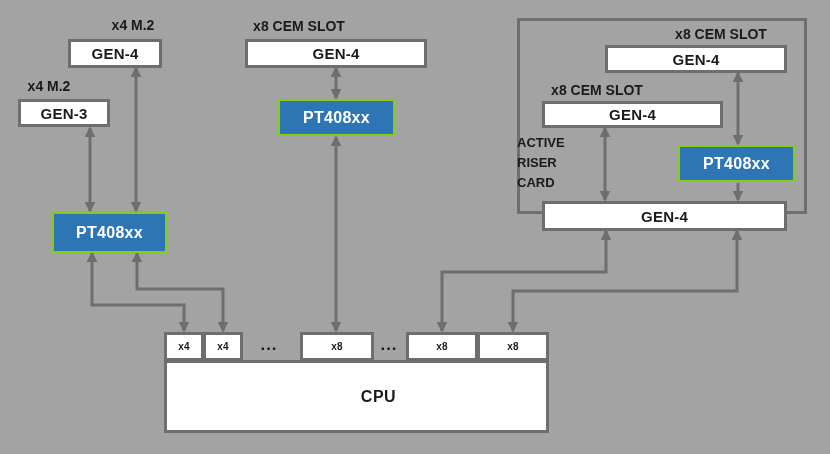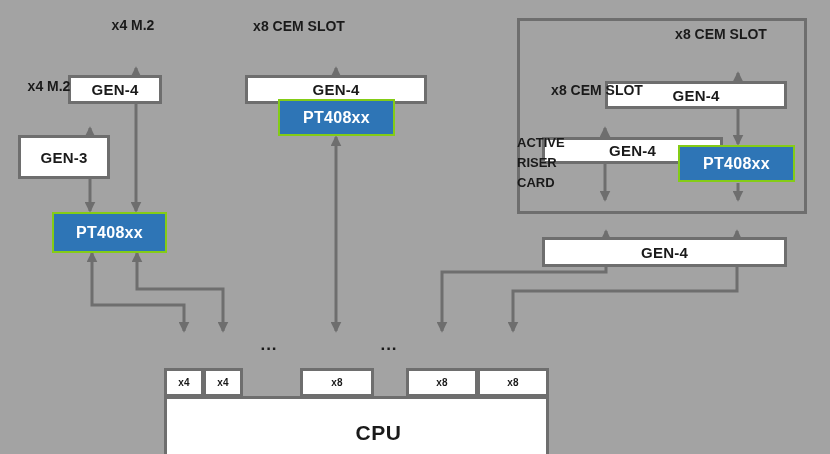--- a/index.html
+++ b/index.html
@@ -4,41 +4,41 @@
 <style>
   html,body{margin:0;padding:0;background:#fff;}
   .stage{
     position:relative;width:830px;height:454px;background:#a3a3a3;overflow:hidden;
     font-family:"Liberation Sans",sans-serif;font-weight:bold;color:#1a1a1a;
   }
   .wires{position:absolute;left:0;top:0;width:830px;height:454px;z-index:1;}
   .box{
     position:absolute;box-sizing:border-box;background:#fff;border:3px solid #6e6e6e;
     display:flex;align-items:center;justify-content:center;
-    font-size:15px;z-index:2;letter-spacing:.2px;margin-top:36px;
+    font-size:15px;z-index:2;letter-spacing:.2px;
   }
   .chip{
     position:absolute;box-sizing:border-box;background:#2e75b6;border:2px solid #84cc16;
     display:flex;align-items:center;justify-content:center;
     color:#fff;font-size:16px;z-index:3;letter-spacing:.3px;
   }
   .outline{
     position:absolute;box-sizing:border-box;border:3px solid #6e6e6e;background:transparent;z-index:0;
   }
   .tag{
     position:absolute;font-size:14px;text-align:center;z-index:2;white-space:nowrap;
   }
   .caption{
     position:absolute;font-size:13px;text-align:left;z-index:2;line-height:20px;
   }
   .caption span{display:block;}
   .dots{
     position:absolute;font-size:17px;z-index:2;text-align:center;letter-spacing:1px;
   }
-  .cpu-label{font-size:21px;letter-spacing:.5px;padding-left:44px;}
+  .cpu-label{font-size:16px;letter-spacing:.5px;padding-left:44px;}
   .port{font-size:10px;}
 </style>
 </head>
 <body>
 
 <div class="stage">
 
   <svg class="wires" viewBox="0 0 830 454">
     <defs>
       <marker id="ah" viewBox="0 0 10 10" refX="8.5" refY="5" markerWidth="11" markerHeight="11" markerUnits="userSpaceOnUse" orient="auto-start-reverse">
@@ -57,21 +57,21 @@
       <path d="M738,183 V200" marker-end="url(#ah)"></path>
       <path d="M606,231 V272 H442 V331" marker-start="url(#ah)" marker-end="url(#ah)"></path>
       <path d="M737,231 V291 H513 V331" marker-start="url(#ah)" marker-end="url(#ah)"></path>
     </g>
   </svg>
 
   <div class="tag" style="left:95px;top:17px;width:76px;">x4 M.2</div>
   <div class="box" style="left:68px;top:39px;width:94px;height:29px;">GEN-4</div>
 
   <div class="tag" style="left:11px;top:78px;width:76px;">x4 M.2</div>
-  <div class="box" style="left:18px;top:99px;width:92px;height:44px;">GEN-3</div>
+  <div class="box" style="left:18px;top:99px;width:92px;height:28px;">GEN-3</div>
 
   <div class="chip" style="left:52px;top:212px;width:115px;height:41px;">PT408xx</div>
 
   <div class="tag" style="left:229px;top:18px;width:140px;">x8 CEM SLOT</div>
   <div class="box" style="left:245px;top:39px;width:182px;height:29px;">GEN-4</div>
   <div class="chip" style="left:278px;top:99px;width:117px;height:37px;">PT408xx</div>
 
   <div class="outline" style="left:517px;top:18px;width:290px;height:196px;"></div>
 
   <div class="tag" style="left:651px;top:26px;width:140px;">x8 CEM SLOT</div>

